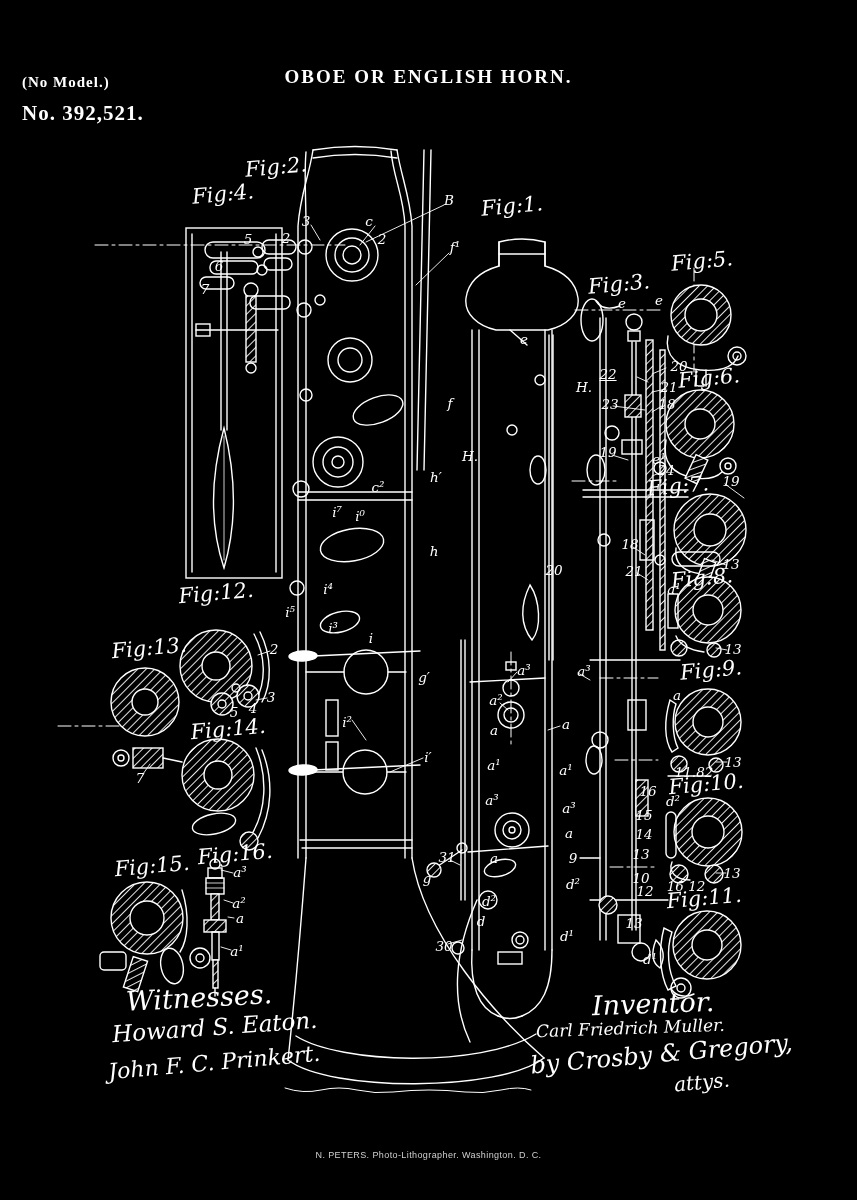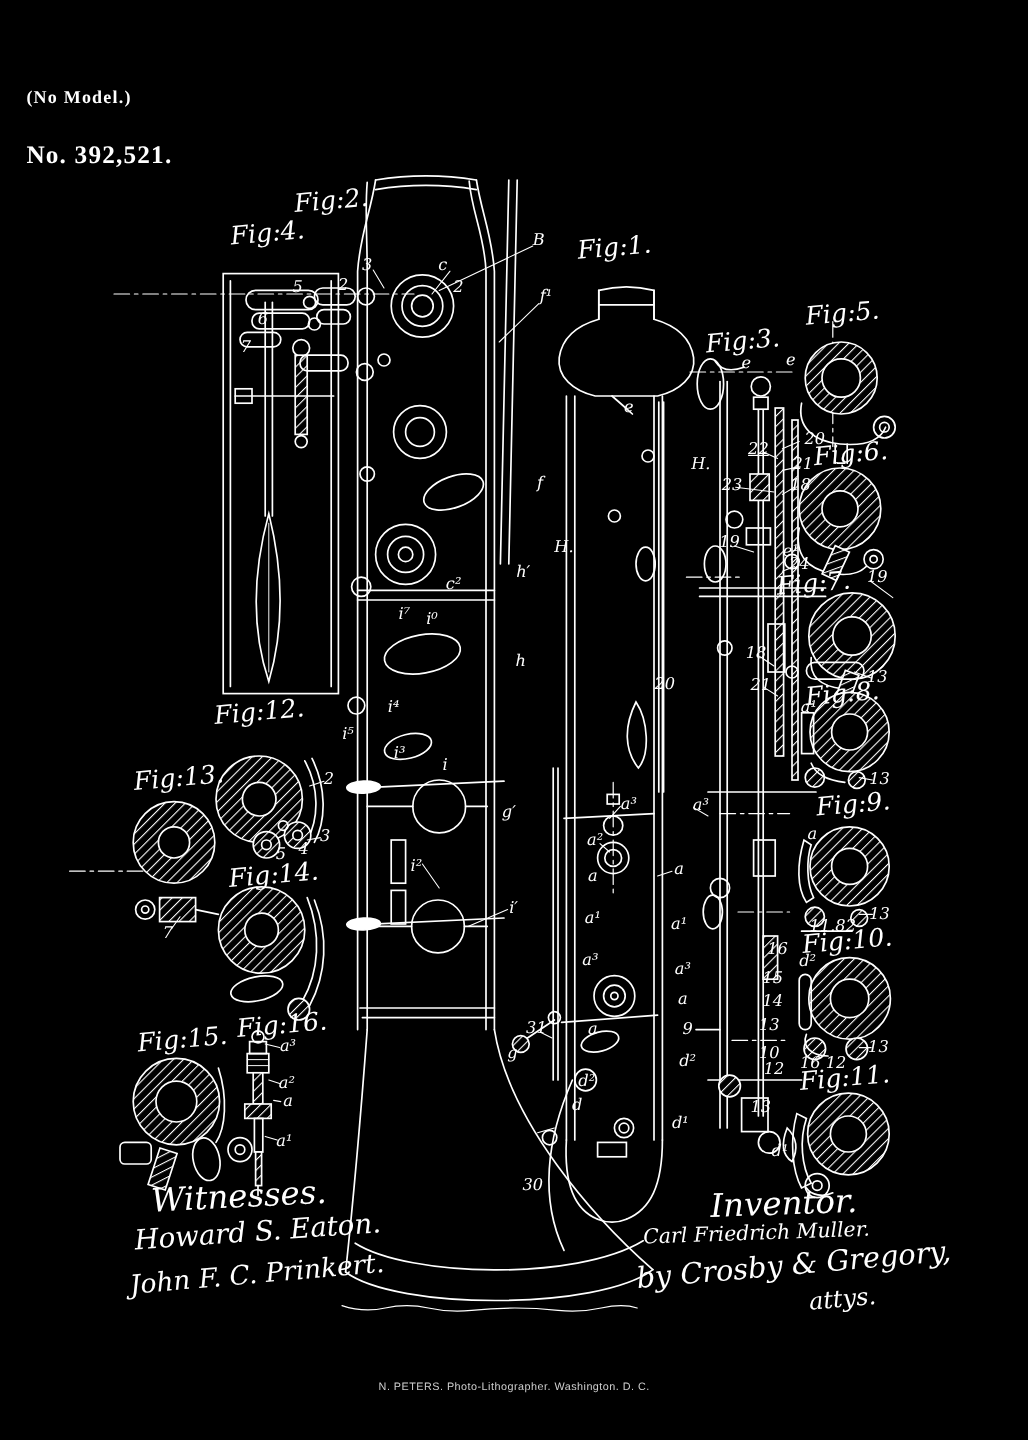--- a/index.html
+++ b/index.html
@@ -3,21 +3,21 @@
 <meta charset="utf-8">
 <style>
   html,body{margin:0;padding:0;background:#000;}
   .page{position:relative;width:857px;height:1200px;background:#000;overflow:hidden;
         font-family:"Liberation Serif",serif;color:#fff;}
   svg{position:absolute;left:0;top:0;}
   .hdr{position:absolute;white-space:nowrap;font-weight:bold;}
   .no-model{left:22px;top:74px;font-size:15px;letter-spacing:1px;}
   .inventor-name{left:50%;top:32px;transform:translateX(-50%);font-size:26px;letter-spacing:4px;}
   .invention-title{left:50%;top:66px;transform:translateX(-50%);font-size:19px;letter-spacing:2px;}
-  .patent-number{left:22px;top:101px;font-size:21px;letter-spacing:1px;margin-top:16px;}
+  .patent-number{left:22px;top:101px;font-size:21px;letter-spacing:1px;}
   .patent-date{right:18px;top:101px;font-size:21px;letter-spacing:1px;}
   .layer{position:absolute;left:0;top:0;width:857px;height:1200px;pointer-events:none;}
   .fig-label{position:absolute;transform:translate(-50%,-50%) rotate(-5deg);
      font-family:"DejaVu Serif",serif;font-style:italic;font-size:21px;color:#fff;white-space:nowrap;}
   .part-label{position:absolute;transform:translate(-50%,-50%);
      font-family:"DejaVu Serif",serif;font-style:italic;font-size:13.5px;color:#fff;white-space:nowrap;}
   .script{position:absolute;font-family:"DejaVu Serif",serif;font-style:italic;white-space:nowrap;}
   .witnesses{left:126px;top:982px;font-size:27px;transform:rotate(-3deg);}
   .wsig1{left:112px;top:1014px;font-size:23px;transform:rotate(-4deg);}
   .wsig2{left:108px;top:1050px;font-size:22px;transform:rotate(-5deg);}
@@ -345,20 +345,21 @@
         <line x1="231" y1="950" x2="221" y2="947"></line>
         <line x1="517" y1="672" x2="508" y2="682"></line>
         <line x1="500" y1="703" x2="508" y2="710"></line>
         <line x1="560" y1="726" x2="548" y2="730"></line>
         <line x1="578" y1="673" x2="590" y2="680"></line>
       </g>
     </g>
   </svg>
 
   <div class="hdr no-model">(No Model.)</div>
+  <div class="hdr invention-title">OBOE OR ENGLISH HORN.</div>
   <div class="hdr patent-number">No. 392,521.</div>
 
   <div class="layer" id="figure-labels">
       <span class="fig-label" style="left: 276px; top: 167px;">Fig:2.</span>
       <span class="fig-label" style="left: 223px; top: 194px;">Fig:4.</span>
       <span class="fig-label" style="left: 512px; top: 206px;">Fig:1.</span>
       <span class="fig-label" style="left: 619px; top: 284px;">Fig:3.</span>
       <span class="fig-label" style="left: 702px; top: 261px;">Fig:5.</span>
       <span class="fig-label" style="left: 709px; top: 378px;">Fig:6.</span>
       <span class="fig-label" style="left: 678px; top: 486px;">Fig:7.</span>
@@ -387,21 +388,21 @@
       <span class="part-label" style="left: 659px; top: 300px;">e</span>
       <span class="part-label" style="left: 584px; top: 387px;">H.</span>
       <span class="part-label" style="left: 470px; top: 456px;">H.</span>
       <span class="part-label" style="left: 450px; top: 403px;">f</span>
       <span class="part-label" style="left: 436px; top: 477px;">h′</span>
       <span class="part-label" style="left: 378px; top: 487px;">c²</span>
       <span class="part-label" style="left: 337px; top: 512px;">i⁷</span>
       <span class="part-label" style="left: 360px; top: 516px;">i⁰</span>
       <span class="part-label" style="left: 434px; top: 551px;">h</span>
       <span class="part-label" style="left: 669px; top: 366px; padding-left: 20px;">20</span>
-      <span class="part-label" style="left: 632px; top: 374px; text-decoration: underline;">22</span>
+      <span class="part-label" style="left: 608px; top: 374px; text-decoration: underline;">22</span>
       <span class="part-label" style="left: 669px; top: 387px;">21</span>
       <span class="part-label" style="left: 610px; top: 404px;">23</span>
       <span class="part-label" style="left: 667px; top: 404px;">18</span>
       <span class="part-label" style="left: 608px; top: 452px;">19</span>
       <span class="part-label" style="left: 666px; top: 470px;">24</span>
       <span class="part-label" style="left: 731px; top: 481px;">19</span>
       <span class="part-label" style="left: 659px; top: 459px;">e¹</span>
       <span class="part-label" style="left: 554px; top: 570px;">20</span>
       <span class="part-label" style="left: 630px; top: 544px;">18</span>
       <span class="part-label" style="left: 634px; top: 571px;">21</span>
@@ -429,21 +430,21 @@
       <span class="part-label" style="left: 641px; top: 854px;">13</span>
       <span class="part-label" style="left: 641px; top: 878px;">10</span>
       <span class="part-label" style="left: 645px; top: 891px;">12</span>
       <span class="part-label" style="left: 732px; top: 873px;">13</span>
       <span class="part-label" style="left: 686px; top: 886px;">16 12</span>
       <span class="part-label" style="left: 673px; top: 801px;">d²</span>
       <span class="part-label" style="left: 634px; top: 923px;">13</span>
       <span class="part-label" style="left: 650px; top: 959px;">d¹</span>
       <span class="part-label" style="left: 447px; top: 857px;">31</span>
       <span class="part-label" style="left: 427px; top: 878px;">g</span>
-      <span class="part-label" style="left: 444px; top: 988px;">30</span>
+      <span class="part-label" style="left: 444px; top: 946px;">30</span>
       <span class="part-label" style="left: 489px; top: 901px;">d²</span>
       <span class="part-label" style="left: 481px; top: 921px;">d</span>
       <span class="part-label" style="left: 567px; top: 936px;">d¹</span>
       <span class="part-label" style="left: 573px; top: 884px;">d²</span>
       <span class="part-label" style="left: 524px; top: 670px;">a³</span>
       <span class="part-label" style="left: 496px; top: 700px;">a²</span>
       <span class="part-label" style="left: 494px; top: 730px;">a</span>
       <span class="part-label" style="left: 494px; top: 765px;">a¹</span>
       <span class="part-label" style="left: 492px; top: 800px;">a³</span>
       <span class="part-label" style="left: 494px; top: 858px;">a</span>

